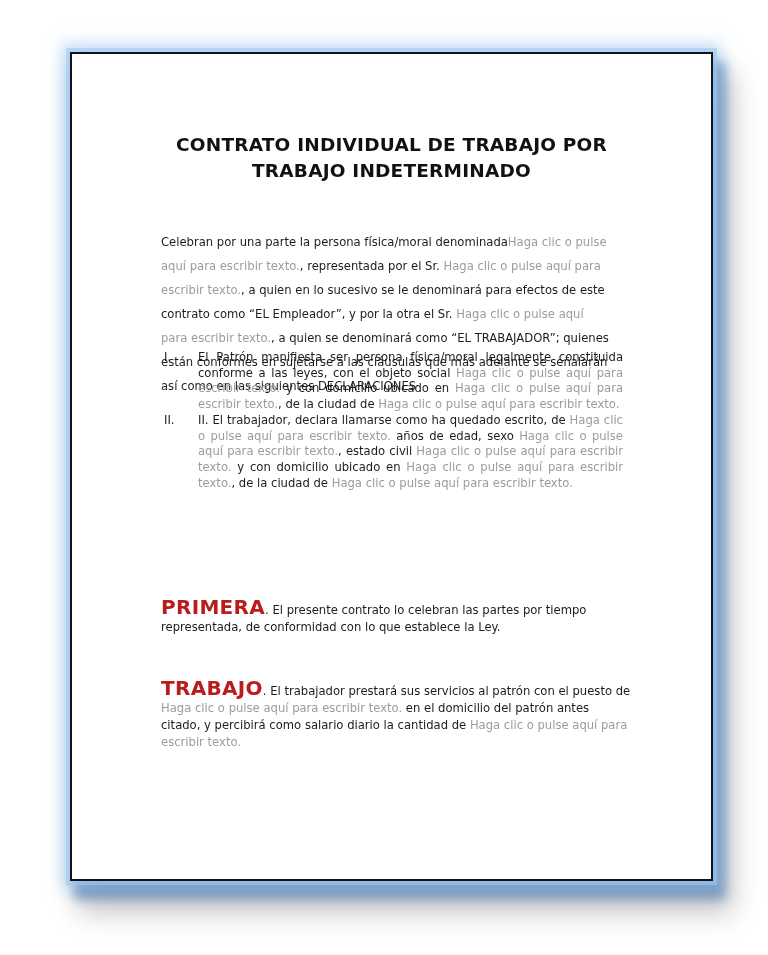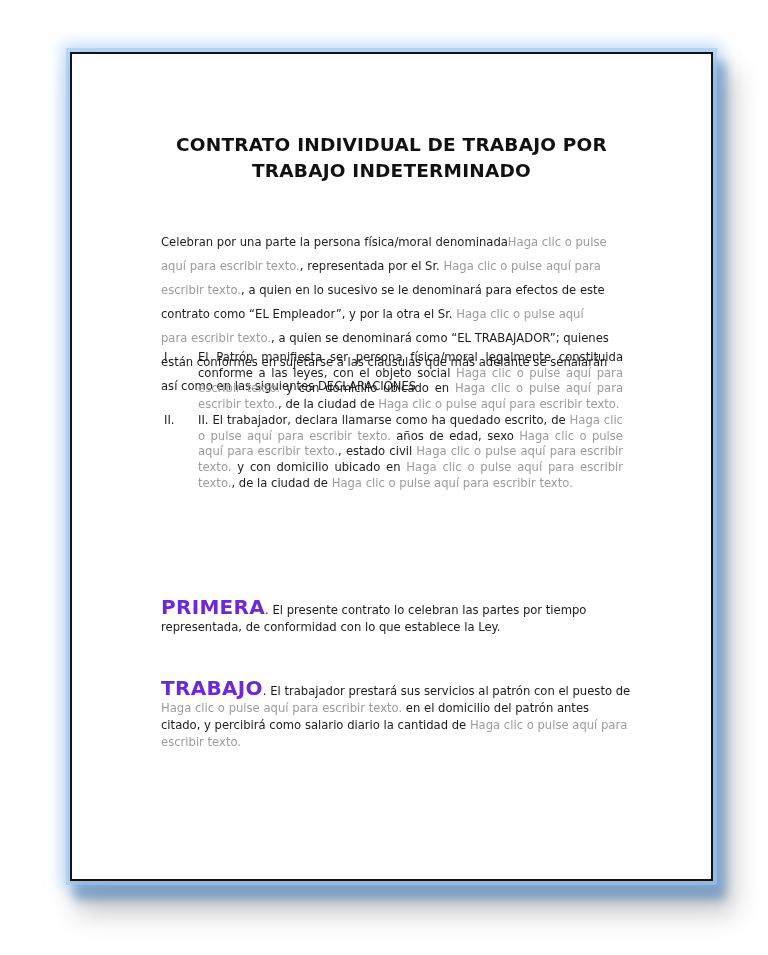--- a/index.html
+++ b/index.html
@@ -38,21 +38,21 @@
     .decl li { position: relative; padding-left: 37px; text-align: justify; }
     .decl .num { position: absolute; left: 3px; top: 0; }
     .clausulas {
       position: absolute; left: 0; width: 100%; top: 484px;
       text-align: center; font-weight: bold; font-size: 18px; color: #111;
     }
     .clause {
       position: absolute; left: 89px; width: 470px;
       font-size: 11.6px; line-height: 17px; color: #1c1c1c;
     }
-    .clause .cname { font-weight: bold; font-size: 20px; color: #6d28d9; letter-spacing: 0.3px; }
+    .clause .cname { font-weight: bold; font-size: 20px; color: #b91c1c; letter-spacing: 0.3px; }
     .c1 { top: 545px; }
     .c2 { top: 626px; }
   </style>
 </head>
 <body>
 
 <div class="page">
 
   <div class="title">
     <div>CONTRATO INDIVIDUAL DE TRABAJO POR</div>

